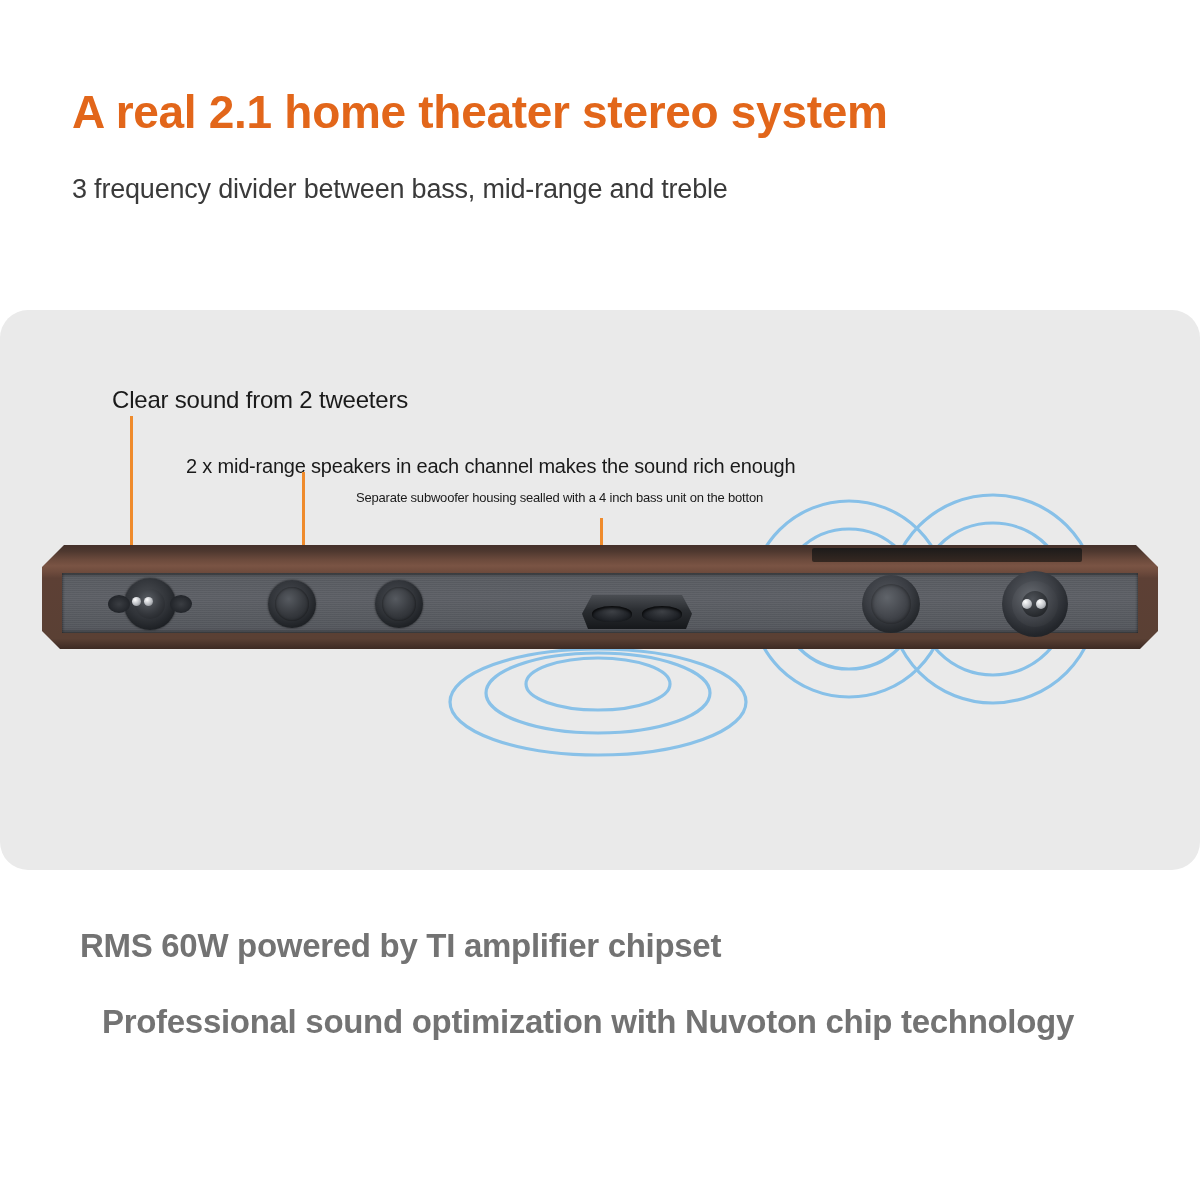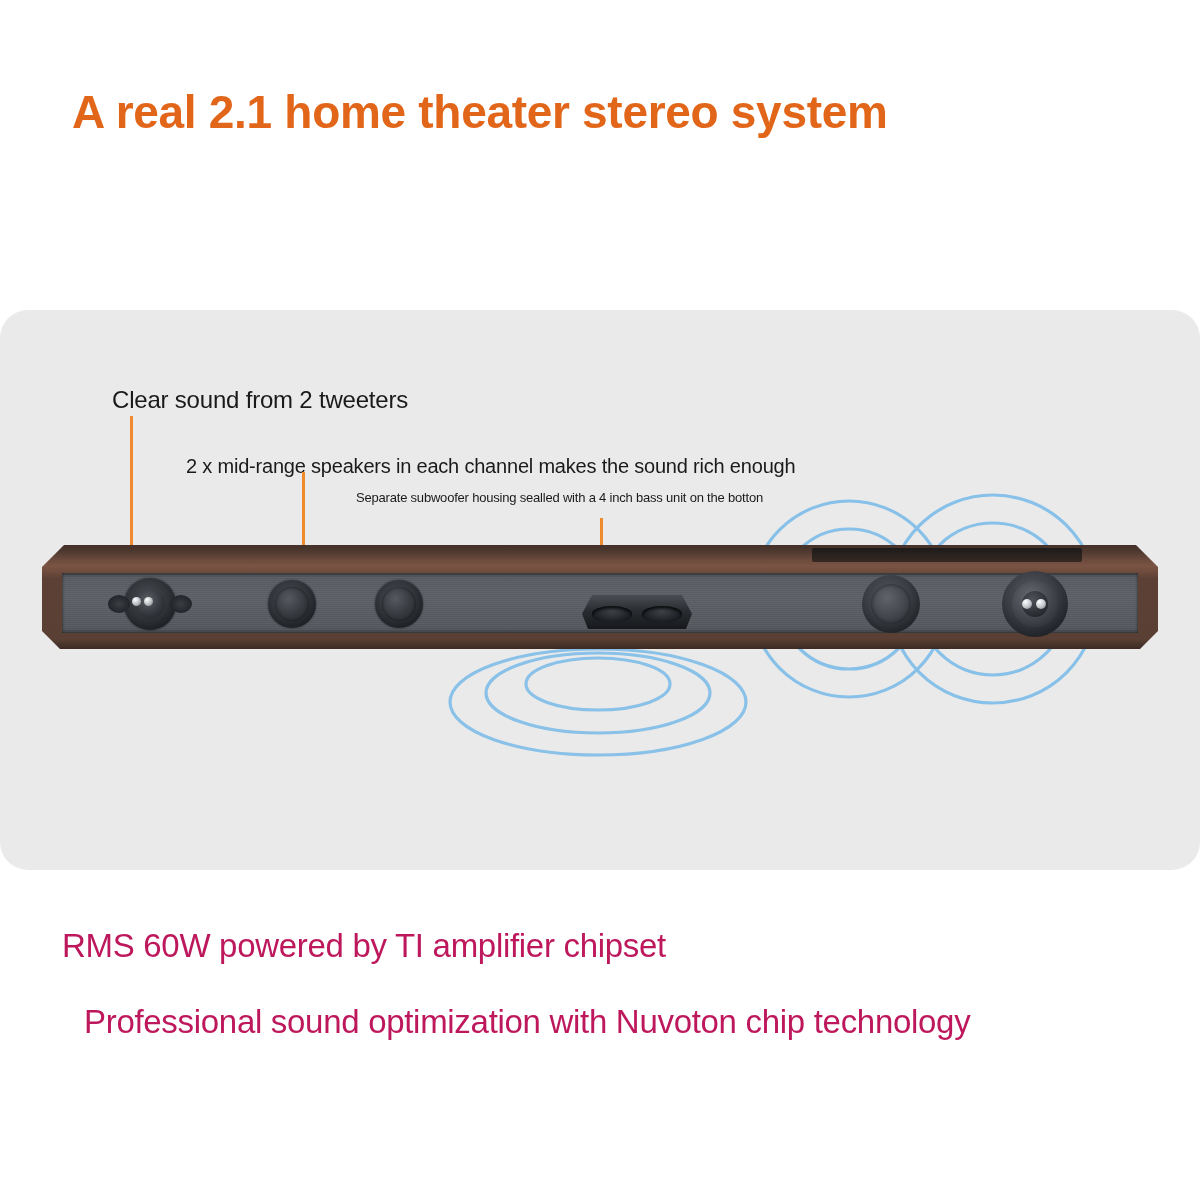--- a/index.html
+++ b/index.html
@@ -316,38 +316,39 @@
   .footer {
     position: absolute;
     left: 0;
     top: 870px;
     width: 1200px;
     height: 330px;
     background: #ffffff;
   }
   .blue-line {
     position: absolute;
-    left: 62px;
-    color: #be185d;
-    font-weight: normal;
+    left: 80px;
+    color: #737373;
+    font-weight: bold;
     font-size: 33px;
     letter-spacing: -0.3px;
     white-space: nowrap;
   }
   .blue-1 { top: 57px; }
   .blue-2 { top: 133px; margin-left: 22px; }
 </style>
 </head>
 <body>
 
 <div class="page">
 
   <div class="header">
     <div class="headline">A real 2.1 home theater stereo system</div>
     <div class="subhead">
+      <span class="line1">3 frequency divider between bass, mid-range and treble</span>
     </div>
   </div>
 
   <div class="panel">
 
     <svg class="waves" viewBox="0 0 1200 560">
       <g fill="none" stroke="#7fbde8" stroke-width="3.2" opacity="0.92">
 
         <circle cx="849" cy="289" r="42"></circle>
         <circle cx="849" cy="289" r="70"></circle>

